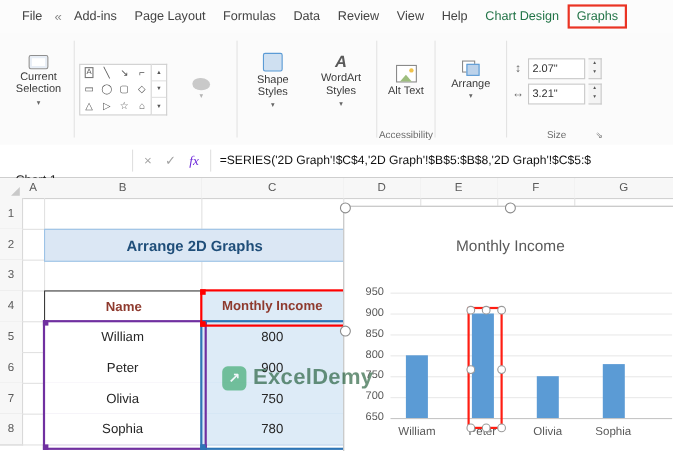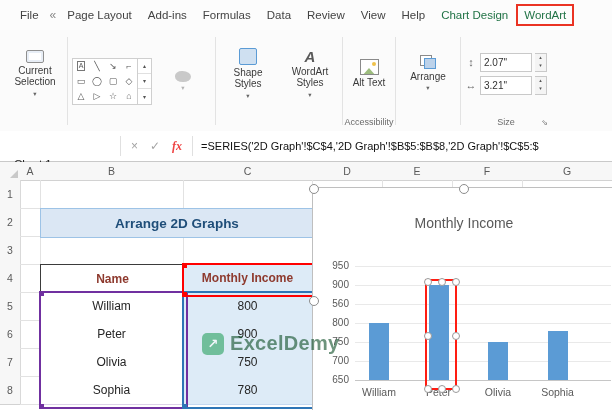--- a/index.html
+++ b/index.html
@@ -58,21 +58,21 @@
   .launcher{position:absolute;right:2px;bottom:2px;font-size:8px;color:#777;}
 
   
   .fbar{position:absolute;top:131px;left:0;width:612px;height:30px;background:#fff;
         border-bottom:1px solid #c9c9c9;display:flex;align-items:center;padding-left:8px;}
   .namebox{width:96px;height:22px;display:flex;align-items:center;justify-content:space-between;
            padding:0 6px;font-size:11.5px;color:#222;margin-top:36px;}
   .nb-chev{font-size:7px;color:#666;}
   .fsep{width:1px;height:20px;background:#e0e0e0;margin:0 4px;}
   .fbtn{font-size:12px;color:#a3a3a3;padding:0 6px;cursor:default;}
-  .fbtn.fx{font-style:italic;color:#ef4444;font-family:"Liberation Serif",serif;font-weight:bold;}
+  .fbtn.fx{font-style:italic;color:#6d28d9;font-family:"Liberation Serif",serif;font-weight:normal;}
   .fvalue{flex:1;font-size:11px;color:#111;white-space:nowrap;overflow:hidden;padding-left:4px;}
 
   
   .sheet{position:absolute;top:162px;left:0;width:612px;height:248px;background:#fff;}
   .sheet > div{position:absolute;}
   .sel-all{background:#f7f7f7;border-right:1px solid #d2d2d2;border-bottom:1px solid #d2d2d2;}
   .sel-all::after{content:"";position:absolute;right:2px;bottom:2px;border-left:8px solid transparent;border-bottom:8px solid #c9c9c9;}
   .colhdr,.rowhdr{background:#f7f7f7;color:#5a5a5a;font-size:10.5px;display:flex;align-items:center;
            justify-content:center;border-right:1px solid #d9d9d9;border-bottom:1px solid #d2d2d2;cursor:default;}
   .vline,.hline{background:#e2e2e2;}
@@ -104,29 +104,29 @@
   .wm-logo{width:22px;height:22px;border-radius:5px;background:#2fa463;display:flex;align-items:center;
            justify-content:center;color:#fff;font-size:13px;font-weight:bold;}
   .wm-text{font-size:20px;font-weight:bold;color:#14532d;letter-spacing:.3px;}
 </style>
 </head>
 <body>
 
 <div class="tabrow" id="tabbar">
     <span class="tab">File</span>
     <span class="tab icon-tab">«</span>
+    <span class="tab">Add-ins</span>
     <span class="tab">Page Layout</span>
-    <span class="tab">Add-ins</span>
     <span class="tab">Formulas</span>
     <span class="tab">Data</span>
     <span class="tab">Review</span>
     <span class="tab">View</span>
     <span class="tab">Help</span>
     <span class="tab contextual">Chart Design</span>
-    <span class="tab contextual boxed">WordArt</span>
+    <span class="tab contextual boxed">Graphs</span>
   </div>
 
 <div class="ribbon">
 
   <div class="grp">
     <div class="grp-body">
       <div class="bigbtn">
         <span class="cs-icon"></span>
         <span>Current Selection</span>
         <span class="chev">▾</span>
@@ -260,21 +260,21 @@
 </div>
 
 <div class="sheet" id="sheet">
   <div class="chart" id="chart">
     <div class="ctitle">Monthly Income</div>
   <div class="cgrid" style="left: 42px; top: 78px; width: 256px;"></div>
       <div class="ctick" style="left: 4px; top: 72px; width: 32px;">950</div>
       <div class="cgrid" style="left: 42px; top: 97px; width: 256px;"></div>
       <div class="ctick" style="left: 4px; top: 91px; width: 32px;">900</div>
       <div class="cgrid" style="left: 42px; top: 116px; width: 256px;"></div>
-      <div class="ctick" style="left: 4px; top: 110px; width: 32px;">560</div>
+      <div class="ctick" style="left: 4px; top: 110px; width: 32px;">850</div>
       <div class="cgrid" style="left: 42px; top: 135px; width: 256px;"></div>
       <div class="ctick" style="left: 4px; top: 129px; width: 32px;">800</div>
       <div class="cgrid" style="left: 42px; top: 154px; width: 256px;"></div>
       <div class="ctick" style="left: 4px; top: 148px; width: 32px;">750</div>
       <div class="cgrid" style="left: 42px; top: 173px; width: 256px;"></div>
       <div class="ctick" style="left: 4px; top: 167px; width: 32px;">700</div>
       <div class="ctick" style="left: 4px; top: 186px; width: 32px;">650</div>
       <div class="cbase" style="left: 42px; top: 192px; width: 256px;"></div>
       <div class="cbar" style="left: 56px; top: 135px; width: 20px; height: 57px; background: rgb(91, 155, 213);"></div>
       <div class="clabel" style="left: 38px; top: 198px; width: 56px;">William</div>

